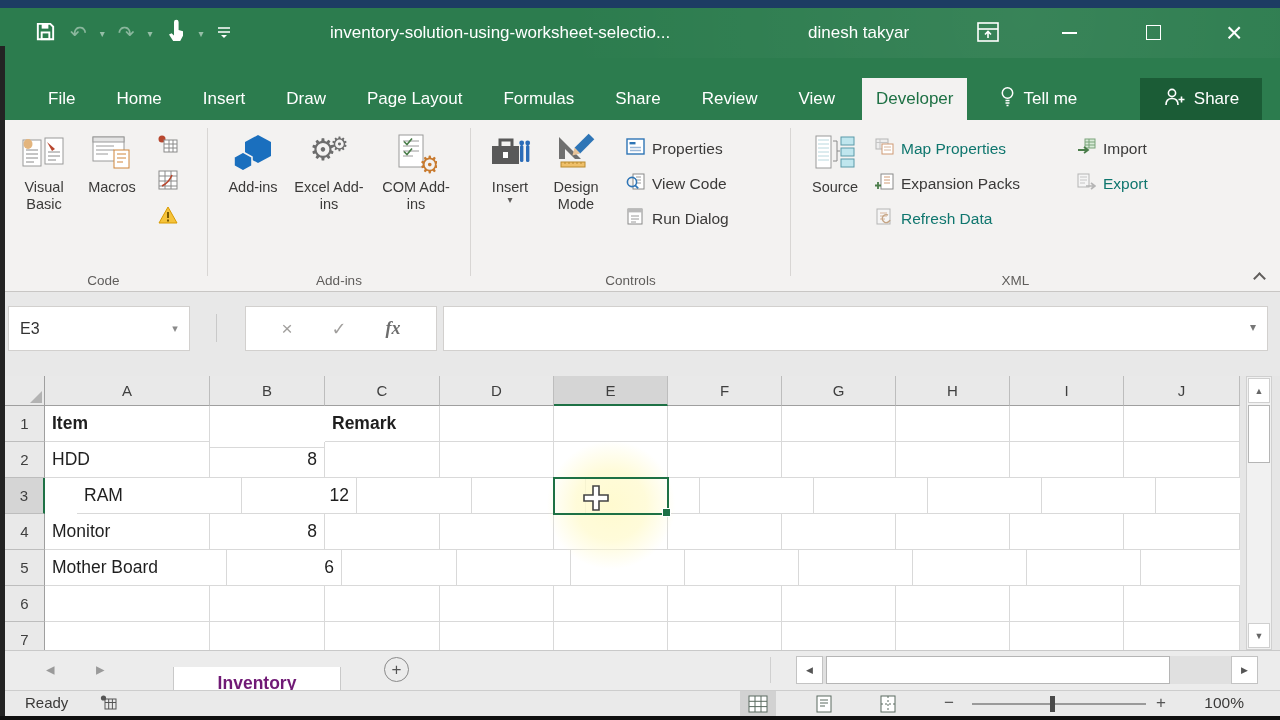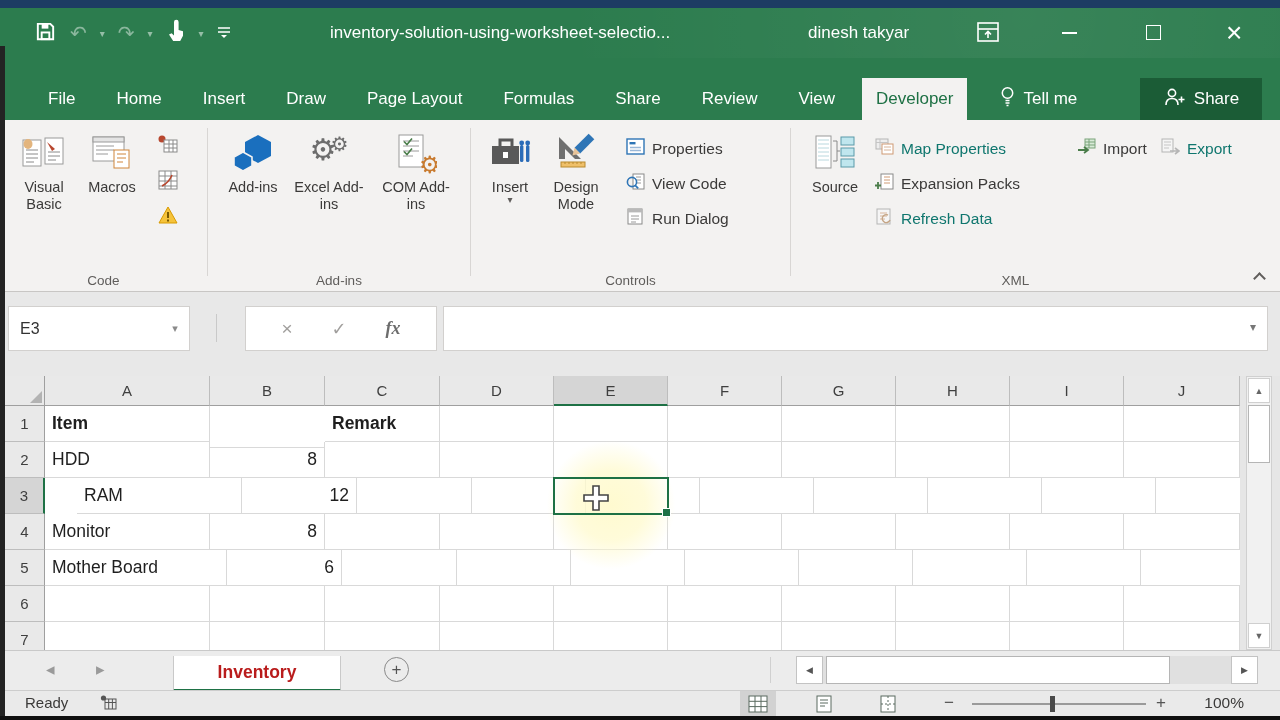--- a/index.html
+++ b/index.html
@@ -44,21 +44,21 @@
   #code-stack{position:absolute;left:158px;top:15px;display:flex;flex-direction:column;gap:12px;align-items:center;}
   #g-addins{left:208px;width:262px;}
   #g-addins .grow{display:flex;padding-left:16px;gap:8px;}
   #g-controls{left:471px;width:319px;}
   #g-controls .grow{display:flex;padding-left:8px;}
   .ctl-rows{position:absolute;left:155px;top:18px;display:flex;flex-direction:column;gap:14px;}
   .srow{display:flex;align-items:center;gap:7px;font-size:15.5px;color:#3b3a39;white-space:nowrap;}
   .srow.dis{color:#0f766e;}
   #g-xml{left:791px;width:449px;}
   #xml-col1{position:absolute;left:84px;top:18px;display:flex;flex-direction:column;gap:14px;}
-  #xml-col2{position:absolute;left:286px;top:18px;display:flex;flex-direction:row;gap:14px;}
+  #xml-col2{position:absolute;left:286px;top:18px;display:flex;flex-direction:column;gap:14px;}
   #collapse-ribbon{position:absolute;right:16px;bottom:8px;width:9px;height:9px;border-left:2px solid #5f5d5b;border-top:2px solid #5f5d5b;transform:rotate(45deg);}
   .caret-gray{font-size:10px;color:#5f5d5b;line-height:8px;}
 
   
   #formula{top:292px;height:84px;background:#e8e8e8;}
   #name-box{position:absolute;left:8px;top:14px;width:182px;height:45px;background:#fff;border:1px solid #d2d0ce;display:flex;align-items:center;font-size:16px;color:#333;}
   #name-box .nb-text{padding-left:11px;flex:1;}
   #name-box .nb-caret{width:28px;text-align:center;color:#8a8a8a;font-size:11px;}
   #fm-div{position:absolute;left:216px;top:22px;width:1px;height:28px;background:#c9c9c9;}
   #fx-box{position:absolute;left:245px;top:14px;width:192px;height:45px;background:#fff;border:1px solid #d2d0ce;display:flex;align-items:center;justify-content:space-around;padding:0 16px;}
@@ -90,21 +90,21 @@
   .vs-btn{position:absolute;left:1px;width:22px;height:25px;background:#fff;border:1px solid #cfcfcf;display:flex;align-items:center;justify-content:center;color:#666;font-size:11px;}
   #vs-up{top:1px;}
   #vs-down{bottom:1px;}
   #vs-thumb{position:absolute;left:1px;top:28px;width:22px;height:58px;background:#fff;border:1px solid #b5b5b5;}
 
   
   #sheetbar{top:650px;height:40px;background:#ececec;border-top:1px solid #c9c9c9;}
   .nav-arrow{position:absolute;top:8px;font-size:17px;color:#9a9a9a;}
   #nav-left{left:46px;}
   #nav-right{left:96px;}
-  #sheet-tab{position:absolute;left:173px;top:5px;width:168px;height:36px;background:#fff;border-left:1px solid #c9c9c9;border-right:1px solid #c9c9c9;border-bottom:3px solid #1e7145;display:flex;align-items:center;justify-content:center;font-size:17.5px;font-weight:bold;color:#b91c1c;}
+  #sheet-tab{position:absolute;left:173px;top:16px;width:168px;height:36px;background:#fff;border-left:1px solid #c9c9c9;border-right:1px solid #c9c9c9;border-bottom:3px solid #1e7145;display:flex;align-items:center;justify-content:center;font-size:17.5px;font-weight:bold;color:#701a75;}
   #add-sheet{position:absolute;left:384px;top:6px;width:25px;height:25px;border:1.5px solid #8a8a8a;border-radius:50%;display:flex;align-items:center;justify-content:center;color:#555;font-size:17px;line-height:1;}
   #hs-divider{position:absolute;left:770px;top:6px;width:1px;height:26px;background:#d0d0d0;}
   #hscroll-track{position:absolute;left:796px;top:5px;width:462px;height:28px;background:#e0e0e0;}
   .hs-btn{position:absolute;top:5px;width:27px;height:28px;background:#fff;border:1px solid #c3c3c3;display:flex;align-items:center;justify-content:center;color:#555;font-size:10px;}
   #hs-left{left:796px;}
   #hs-right{left:1231px;}
   #hs-thumb{position:absolute;left:826px;top:5px;width:344px;height:28px;background:#fff;border:1px solid #b5b5b5;}
 
   
   #statusbar{top:690px;height:26px;background:#eaeaea;border-top:1px solid #cdcdcd;font-size:15px;color:#3b3a39;}

